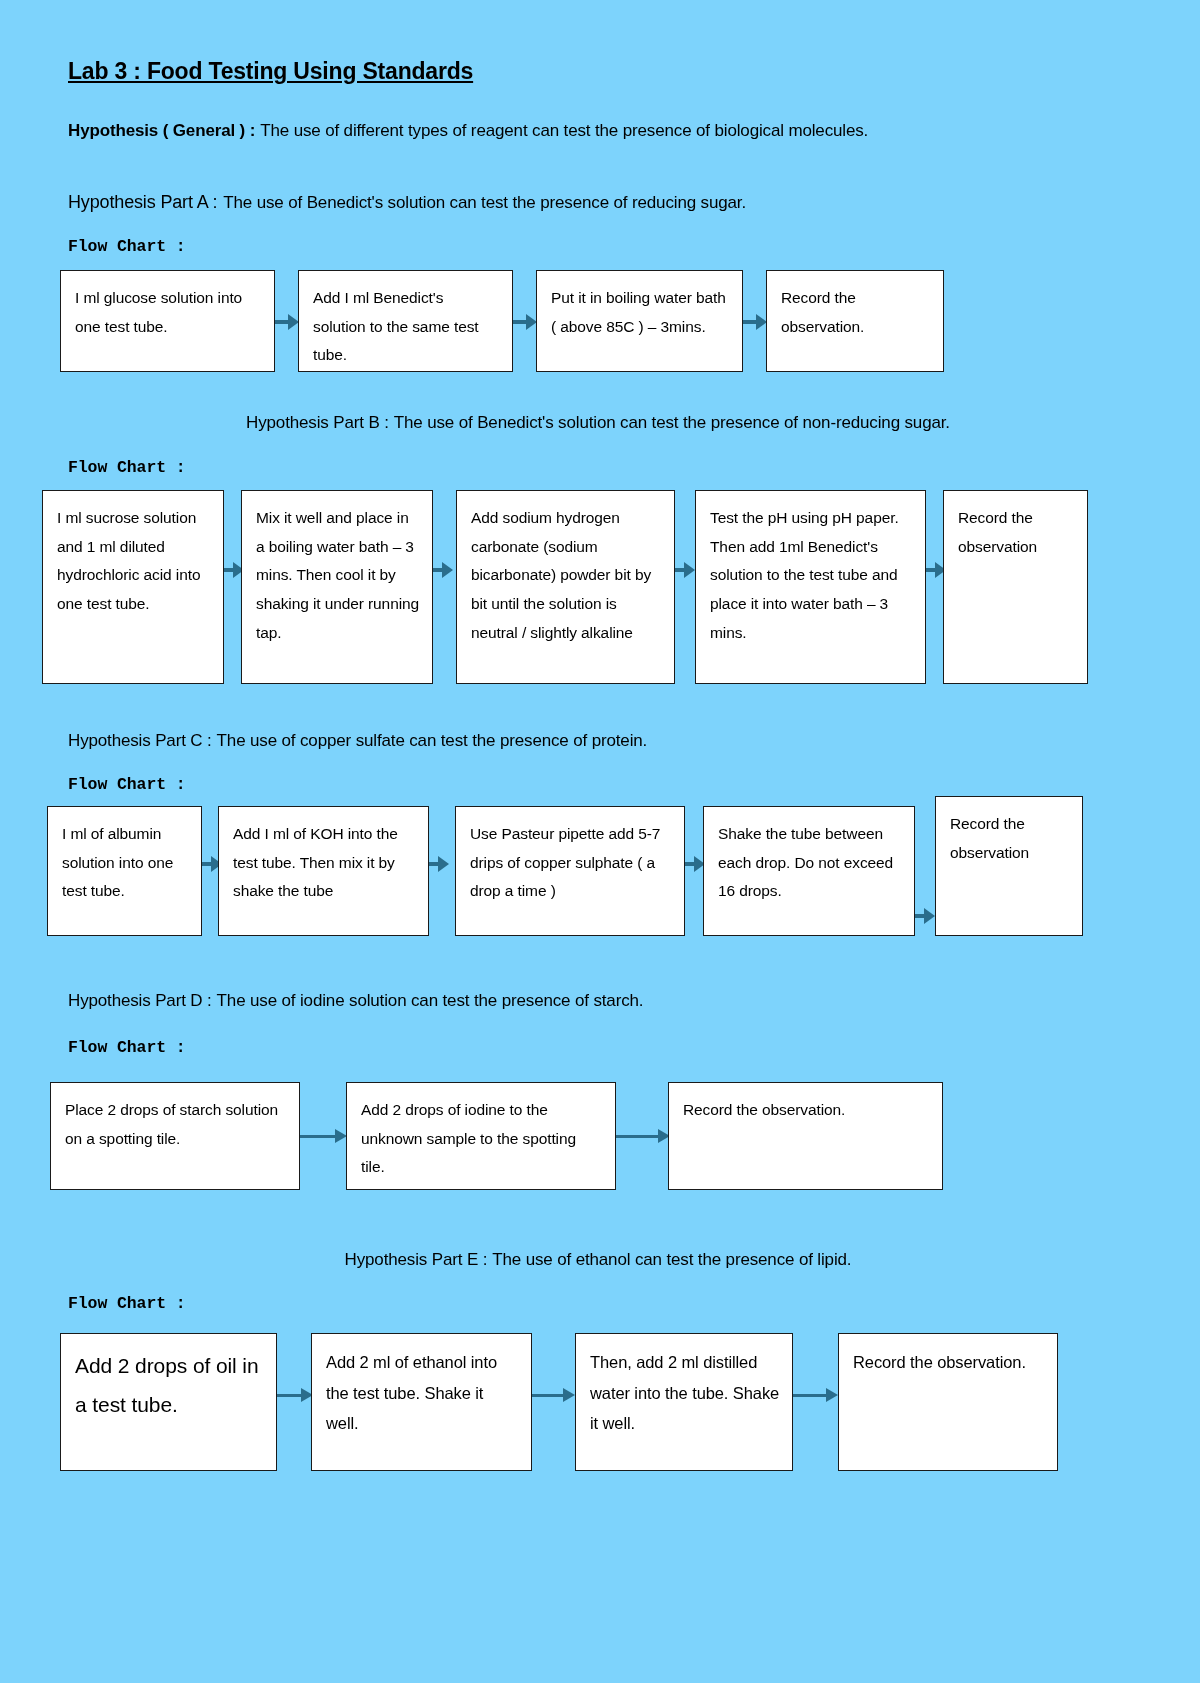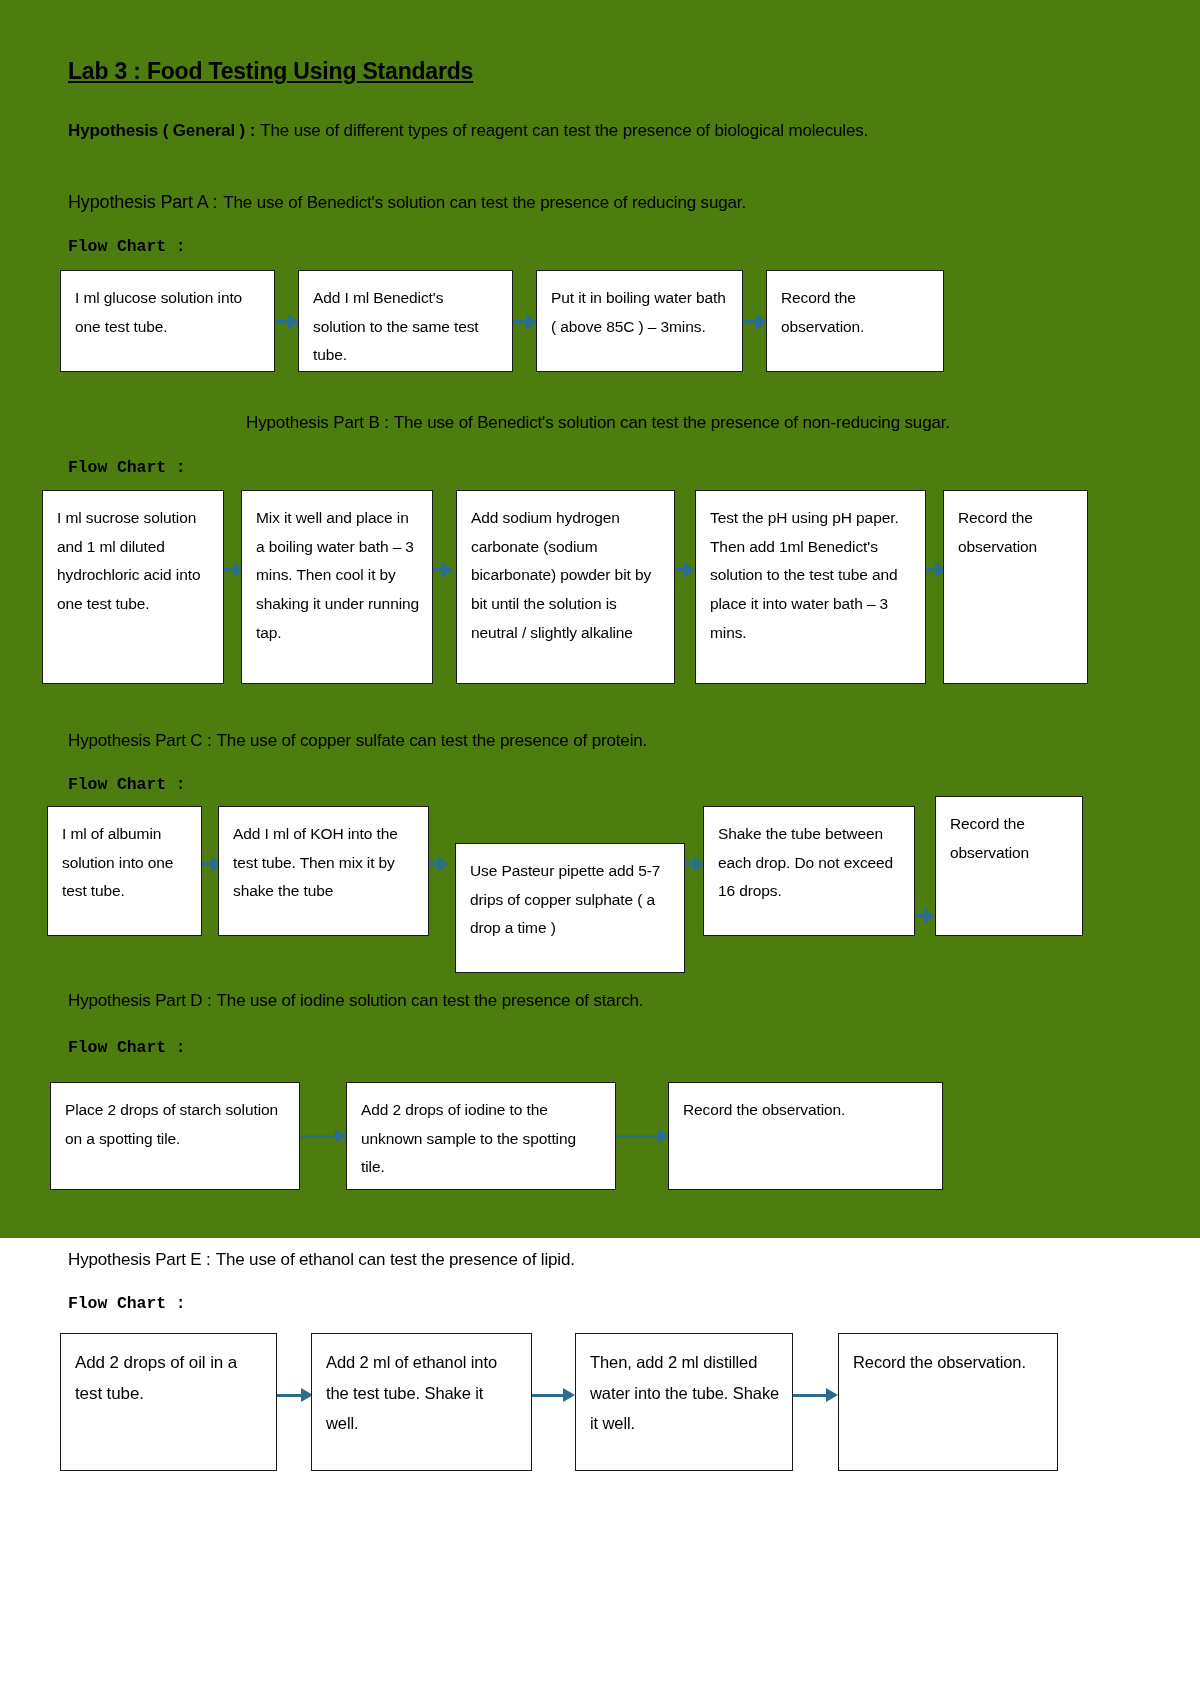--- a/index.html
+++ b/index.html
@@ -12,22 +12,22 @@
     height: 1696px;
     font-family: "Liberation Sans", sans-serif;
     color: #000000;
     position: relative;
     overflow: hidden;
   }
   .page {
     position: absolute;
     left: 0; top: 0;
     width: 1200px;
-    height: 1238px;
-    background: #4d7c0f;
+    height: 1683px;
+    background: #7dd3fc;
   }
   .content {
     position: absolute;
     left: 68px;
     top: 58px;
     width: 1060px;
   }
 
   
   .doc-title {
@@ -179,21 +179,21 @@
       <div class="shaft" style="width:10px;"></div>
         <div class="head" style="left:9px;"></div>
     </div>
 
     <div class="fbox" style="left:218px; top:806px; width:211px; height:130px;">Add I ml of KOH into the test tube. Then mix it by shake the tube</div>
     <div class="arrow" style="left:429px; top:864px; width:21px;">
       <div class="shaft" style="width:10px;"></div>
         <div class="head" style="left:9px;"></div>
     </div>
 
-    <div class="fbox" style="left:455px; top:843px; width:230px; height:130px;">Use Pasteur pipette add 5-7 drips of copper sulphate ( a drop a time )</div>
+    <div class="fbox" style="left:455px; top:806px; width:230px; height:130px;">Use Pasteur pipette add 5-7 drips of copper sulphate ( a drop a time )</div>
     <div class="arrow" style="left:685px; top:864px; width:21px;">
       <div class="shaft" style="width:10px;"></div>
         <div class="head" style="left:9px;"></div>
     </div>
 
     <div class="fbox" style="left:703px; top:806px; width:212px; height:130px;">Shake the tube between each drop. Do not exceed 16 drops.</div>
     <div class="arrow" style="left:915px; top:916px; width:21px;">
       <div class="shaft" style="width:10px;"></div>
         <div class="head" style="left:9px;"></div>
     </div>
@@ -215,27 +215,27 @@
 
     <div class="fbox" style="left:346px; top:1082px; width:270px; height:108px;">Add 2 drops of iodine to the unknown sample to the spotting tile.</div>
     <div class="arrow thin" style="left:616px; top:1136px; width:55px;">
       <div class="shaft" style="width:43px;"></div>
         <div class="head" style="left:42px;"></div>
     </div>
 
     <div class="fbox" style="left:668px; top:1082px; width:275px; height:108px;">Record the observation.</div>
   </div>
 
-  <div style="position:absolute; left:68px; top:1249px; width:1060px;">
+  <div style="position:absolute; left:68px; top:1249px; width:1060px;text-align:center;">
     <span class="lbl hypo">Hypothesis Part E :</span><span class="hypo" style="margin-left:5px;">The use of ethanol can test the presence of lipid.</span>
   </div>
   <div style="position:absolute; left:68px; top:1294px;" class="flow-label">Flow Chart :</div>
 
   <div class="flow-row">
-    <div class="fbox" style="left:60px; top:1333px; width:217px; height:138px; font-size:17px;">Add 2 drops of oil in a test tube.</div>
+    <div class="fbox" style="left:60px; top:1333px; width:217px; height:138px; font-size:21px;">Add 2 drops of oil in a test tube.</div>
     <div class="arrow thin" style="left:277px; top:1395px; width:36px;">
       <div class="shaft" style="width:25px;"></div>
         <div class="head" style="left:24px;"></div>
     </div>
 
     <div class="fbox" style="left:311px; top:1333px; width:221px; height:138px; font-size:16.5px;">Add 2 ml of ethanol into the test tube. Shake it well.</div>
     <div class="arrow thin" style="left:532px; top:1395px; width:44px;">
       <div class="shaft" style="width:32px;"></div>
         <div class="head" style="left:31px;"></div>
     </div>

